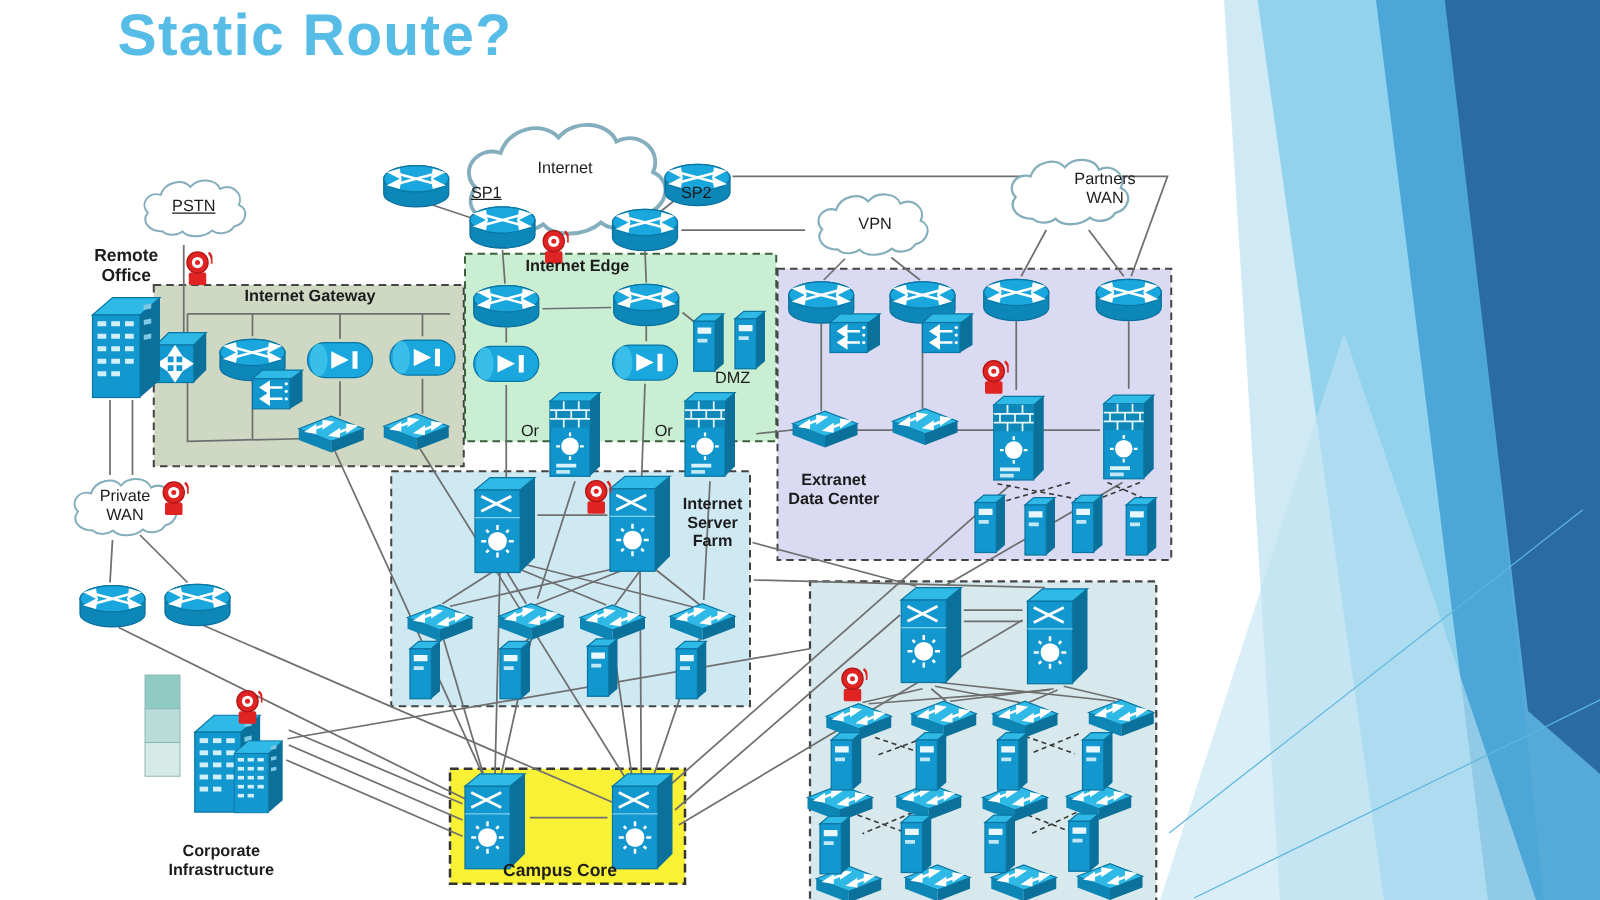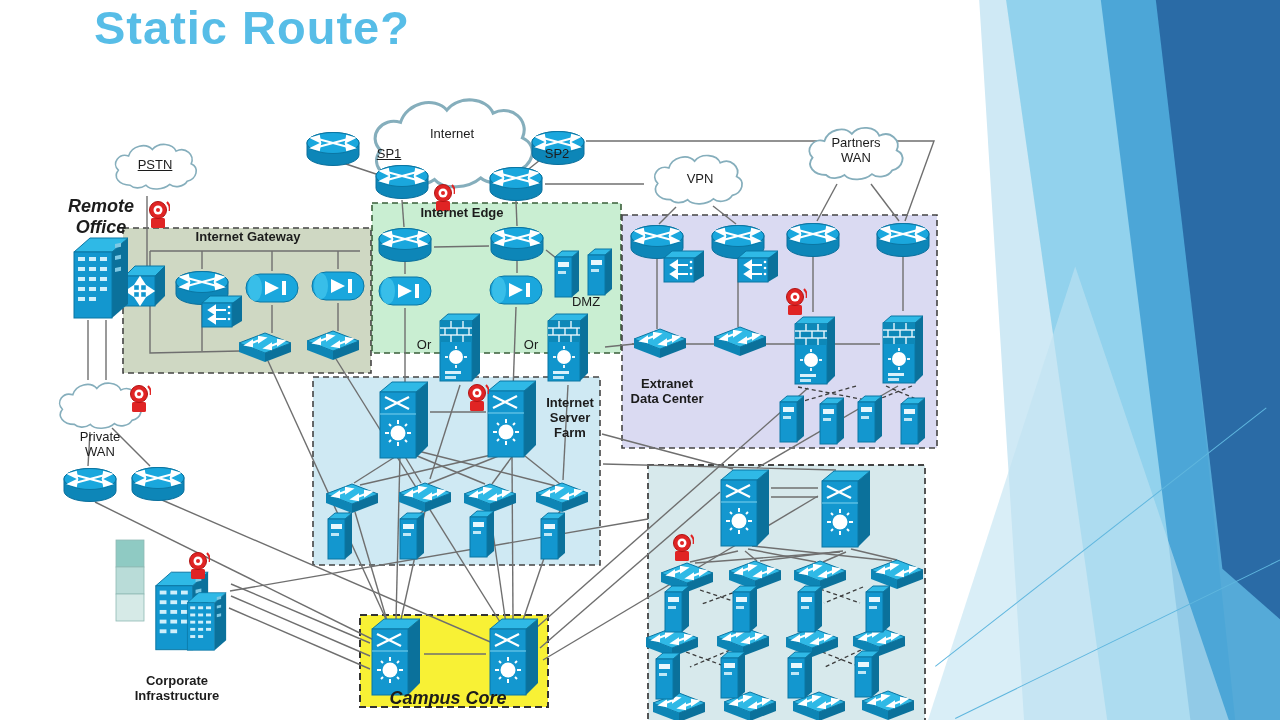--- a/index.html
+++ b/index.html
@@ -16,21 +16,21 @@
   .bg .ln{background:none;border-top:1.5px solid #5fb6de;height:0;width:420px;transform-origin:left top;}
   .bg .ln1{left:935px;top:666px;transform:rotate(-38deg);}
   .bg .ln2{left:955px;top:718px;transform:rotate(-26deg);}
 
   .title{position:absolute;left:94px;top:0px;font-size:47px;font-weight:bold;color:#57bde7;
          letter-spacing:1px;}
   svg.diagram{position:absolute;left:0;top:0;}
   .lbl{position:absolute;transform:translateX(-50%);text-align:center;color:#1c1c1c;
        font-size:13px;line-height:1.15;white-space:pre-line;}
   .lbl.b{font-weight:bold;}
-  .lbl.big{font-size:18px;font-style:italic;}
+  .lbl.big{font-size:14px;}
 </style>
 </head>
 <body>
 
 <div class="slide">
 
   <div class="bg">
     <div class="w1"></div>
     <div class="w2"></div>
     <div class="w4"></div>
@@ -405,23 +405,23 @@
       <use href="#alarm" x="670" y="533" width="24" height="30"></use>
       <use href="#alarm" x="186" y="551" width="24" height="30"></use>
     </g>
   </svg>
 
   <div class="lbl" style="left:155px;top:158px;text-decoration:underline;">PSTN</div>
   <div class="lbl" style="left:452px;top:127px;">Internet</div>
   <div class="lbl" style="left:389px;top:147px;text-decoration:underline;">SP1</div>
   <div class="lbl" style="left:529px;top:147px;margin-left:28px;">SP2</div>
   <div class="lbl" style="left:700px;top:172px;">VPN</div>
-  <div class="lbl" style="left:856px;top:136px;text-align:center;">Partners
+  <div class="lbl" style="left:884px;top:136px;text-align:center;">Partners
 WAN</div>
-  <div class="lbl" style="left:100px;top:390px;margin-top:40px;">Private
+  <div class="lbl" style="left:100px;top:390px;">Private
 WAN</div>
 
   <div class="lbl b big" style="left:101px;top:196px;">Remote
 Office</div>
   <div class="lbl b" style="left:248px;top:230px;">Internet Gateway</div>
   <div class="lbl b" style="left:462px;top:206px;">Internet Edge</div>
   <div class="lbl b" style="left:667px;top:377px;">Extranet
 Data Center</div>
   <div class="lbl b" style="left:570px;top:396px;">Internet
 Server

